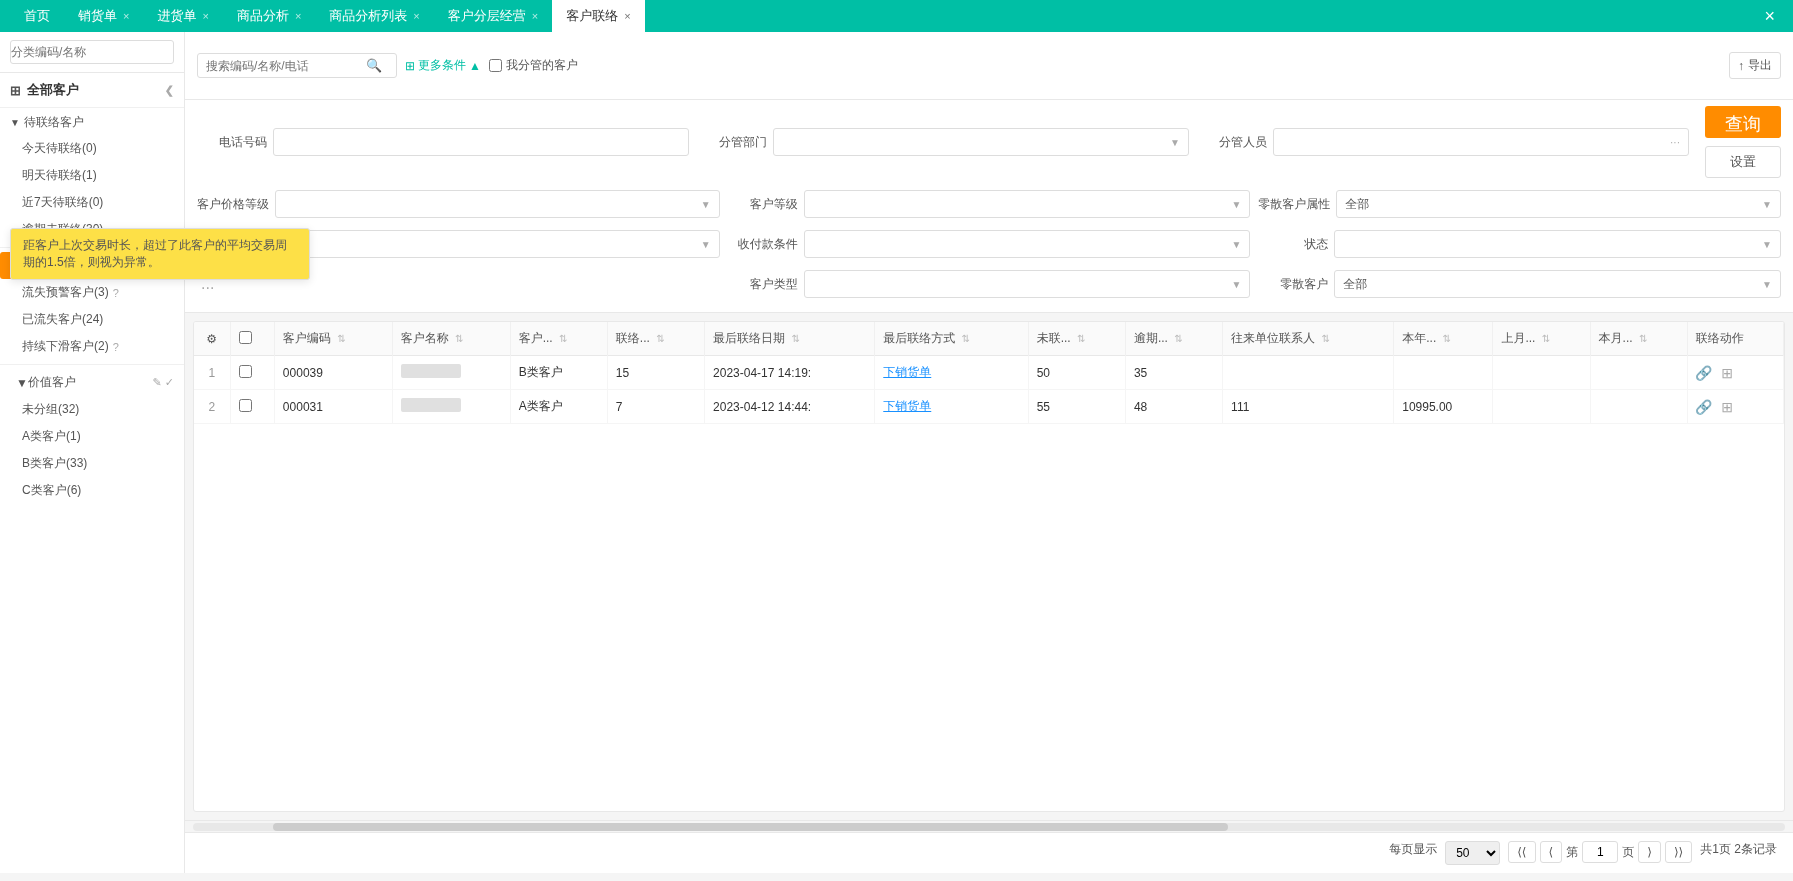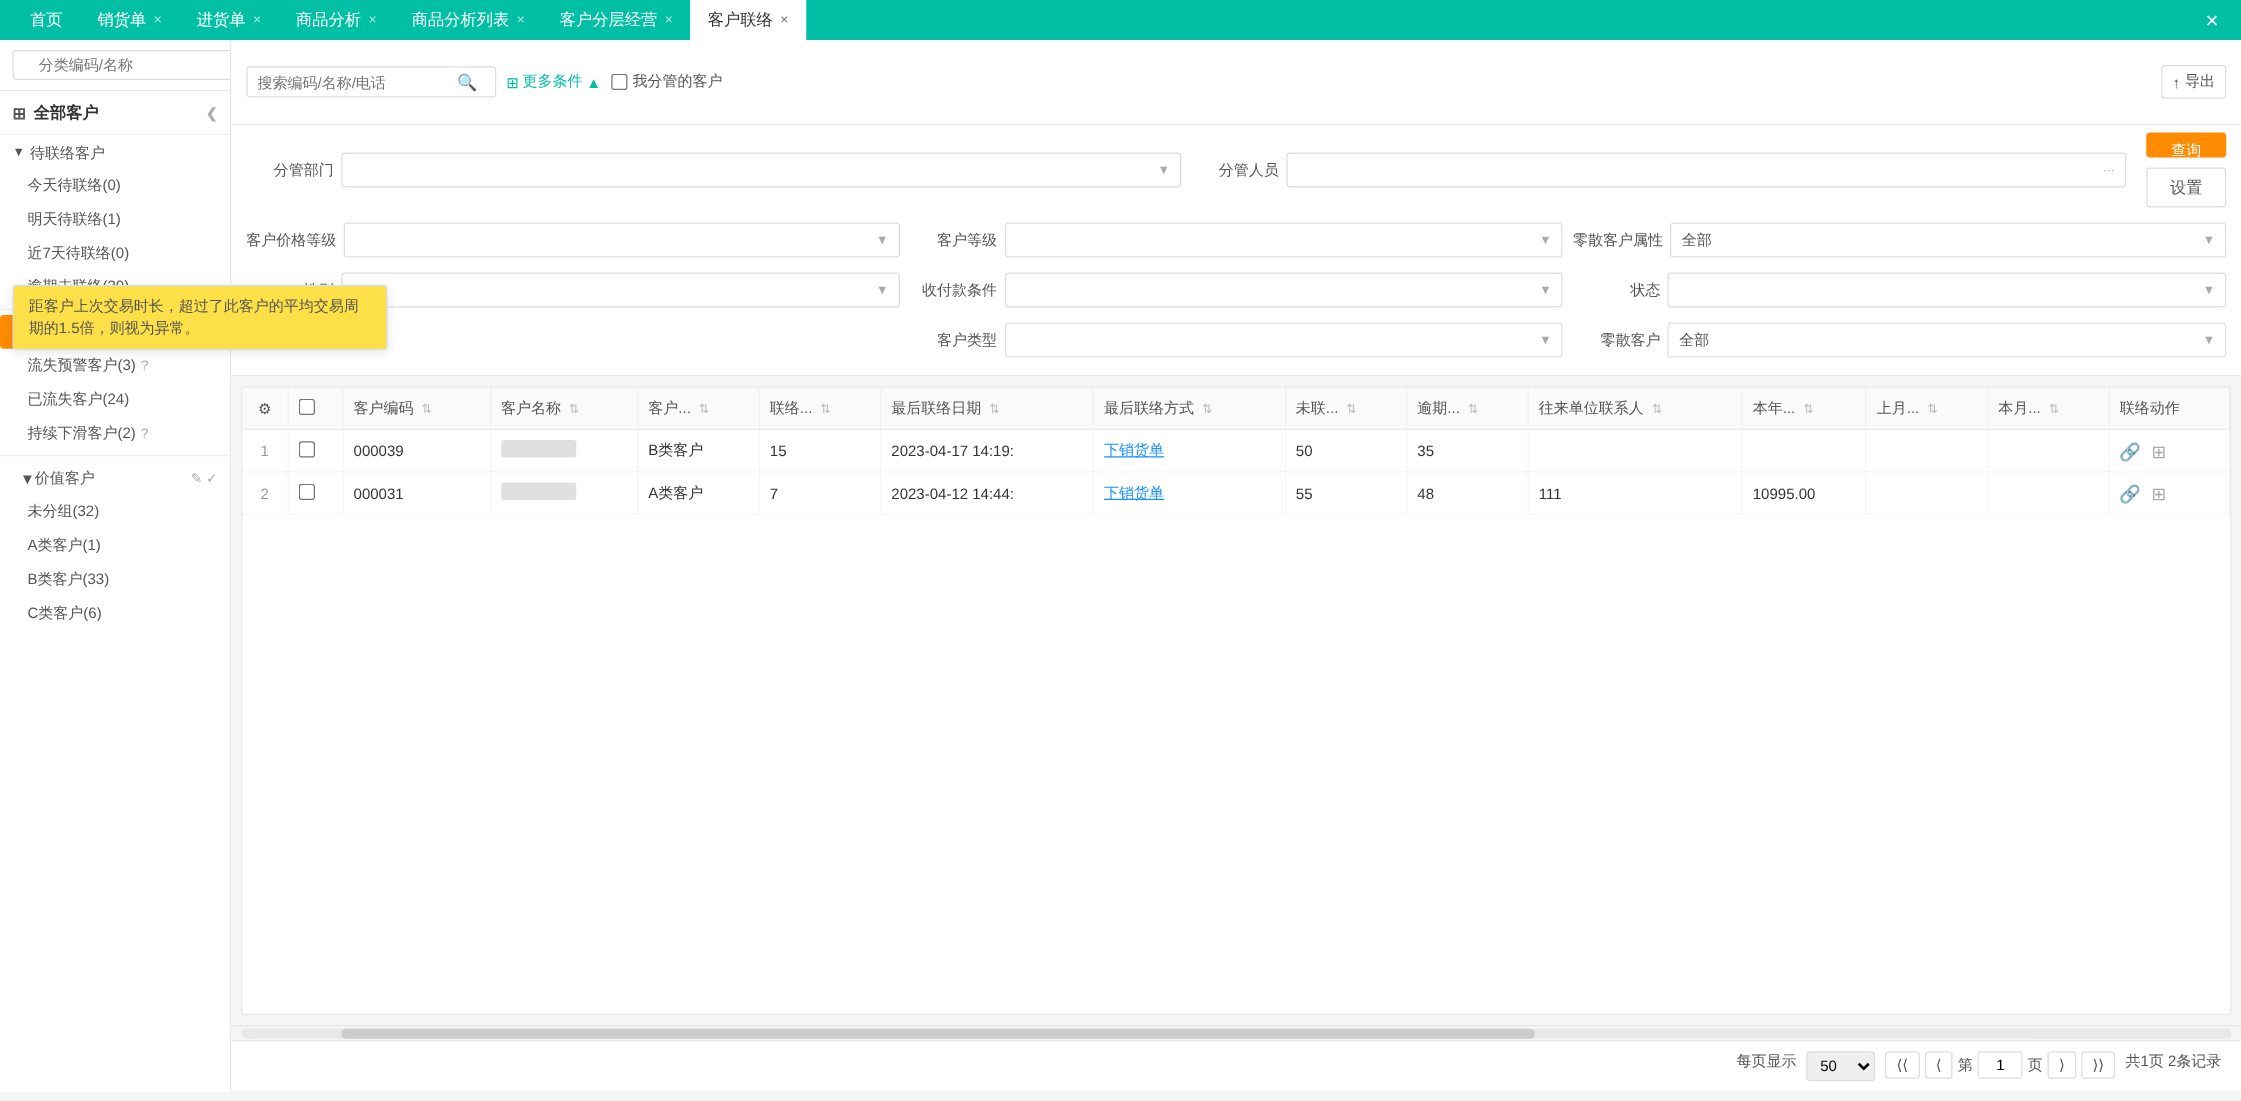--- a/index.html
+++ b/index.html
@@ -37,21 +37,21 @@
       width: 185px; min-width: 185px; background: white;
       border-right: 1px solid #e8e8e8; display: flex; flex-direction: column;
       overflow-y: auto;
     }
     .sidebar-search {
       display: flex; align-items: center; padding: 8px 10px;
       border-bottom: 1px solid #e8e8e8;
     }
     .sidebar-search input {
       flex: 1; border: 1px solid #ddd; border-radius: 3px;
-      padding: 4px 20px; font-size: 12px; outline: none;
+      padding: 4px 0; font-size: 12px; outline: none;
     }
     .sidebar-section-header {
       display: flex; align-items: center; padding: 8px 10px;
       font-weight: bold; font-size: 13px; cursor: pointer;
       border-bottom: 1px solid #f0f0f0;
     }
     .sidebar-section-header .grid-icon { margin-right: 6px; color: #555; }
     .sidebar-section-header .collapse-btn {
       margin-left: auto; color: #aaa; font-size: 11px;
     }
@@ -151,21 +151,21 @@
     .filter-select .chev { color: #aaa; font-size: 10px; }
     .filter-input {
       flex: 1; border: 1px solid #ddd; border-radius: 3px;
       padding: 4px 8px; font-size: 12px; height: 28px; outline: none;
     }
     .filter-dots { color: #aaa; font-size: 16px; cursor: pointer; padding: 0 4px; }
 
     .btn-query {
       background: #ff8c00; color: white; border: none;
       padding: 6px 20px; border-radius: 3px; cursor: pointer;
-      font-size: 12px; height: 20px;
+      font-size: 18px; height: 32px;
     }
     .btn-settings {
       background: white; color: #555; border: 1px solid #ddd;
       padding: 5px 16px; border-radius: 3px; cursor: pointer;
       font-size: 13px; height: 32px; margin-top: 4px;
     }
     .btn-group {
       display: flex; flex-direction: column; gap: 4px; margin-left: 8px;
     }
 
@@ -365,20 +365,24 @@
       </div>
       <div class="filter-spacer"></div>
       <div class="export-btn">
         <span>↑</span>
         <span>导出</span>
       </div>
     </div>
 
     <div class="advanced-filter">
       <div class="filter-row">
+        <div class="filter-field">
+          <label>电话号码</label>
+          <input class="filter-input" type="text" style="">
+        </div>
         <div class="filter-field">
           <label>分管部门</label>
           <div class="filter-select">
             <span></span>
             <span class="chev">▼</span>
           </div>
         </div>
         <div class="filter-field">
           <label>分管人员</label>
           <div class="filter-select">

